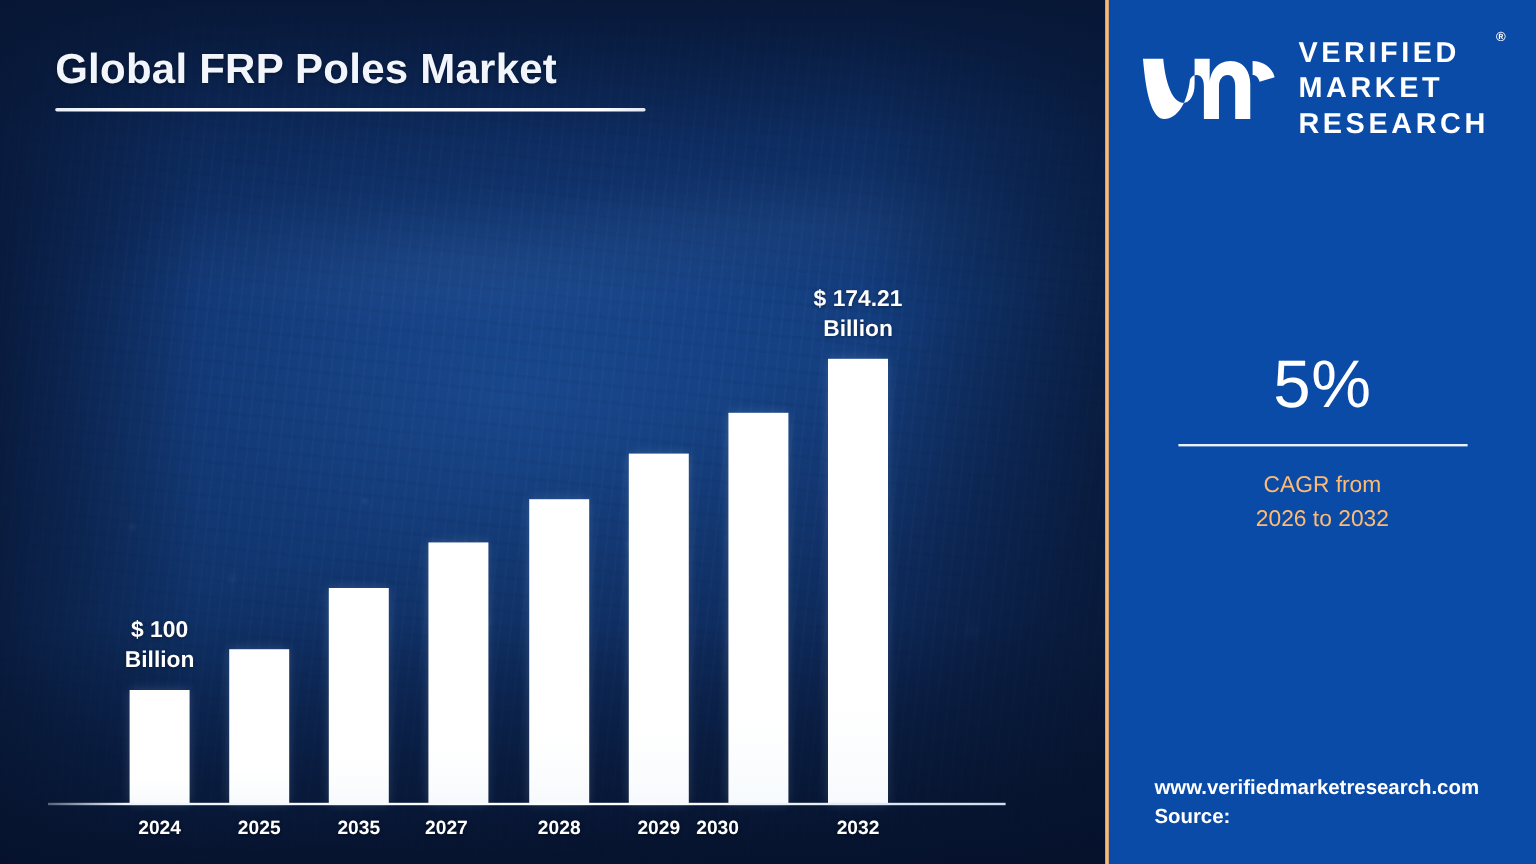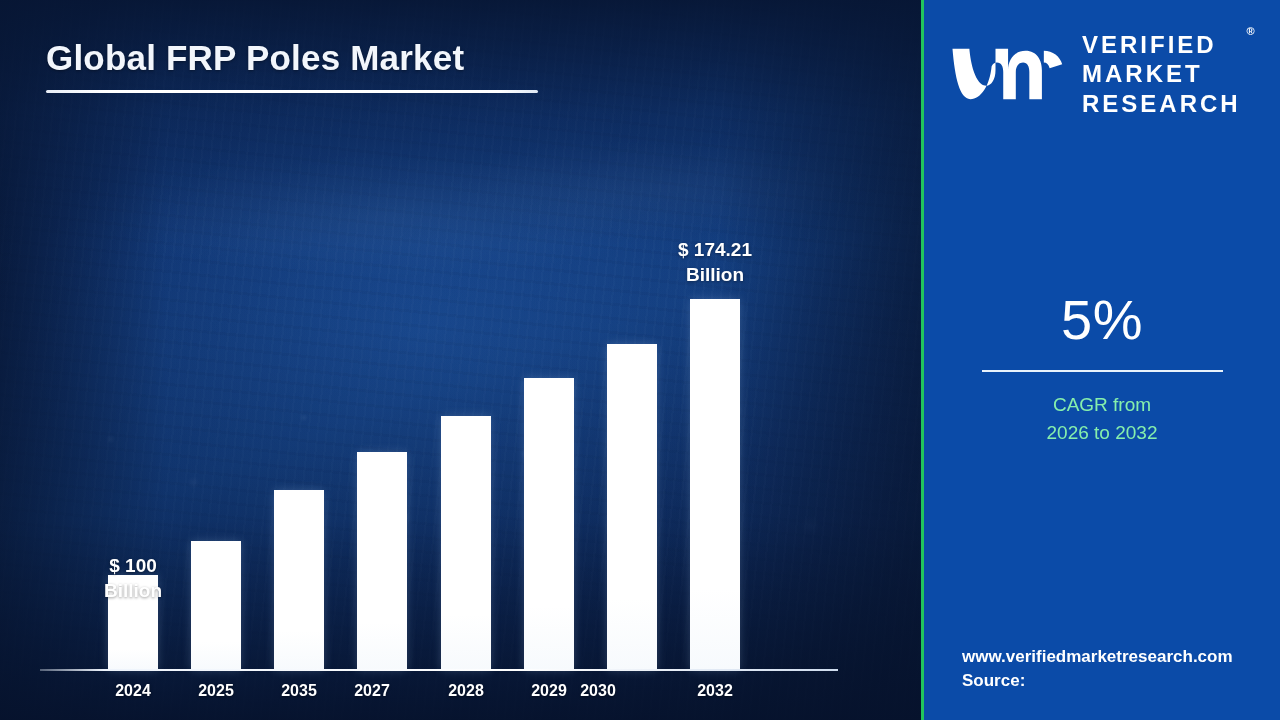--- a/index.html
+++ b/index.html
@@ -78,41 +78,41 @@
   .tick-label {
     position:absolute; bottom:20px; text-align:center;
     color:#ffffff; font-size:16px; font-weight:600;
     text-shadow:0 1px 3px rgba(0,0,0,0.45);
   }
 
   
   #right-panel {
     position:absolute; left:921px; top:0; width:359px; height:720px;
     background:#0b4ba8;
-    border-left:3px solid #22c55e;
+    border-left:3px solid #fdba74;
   }
   #logo-block {
     position:absolute; left:28px; top:30px;
     display:flex; align-items:center; gap:14px;
   }
   #logo-mark { width:116px; height:62px; flex:0 0 auto; }
   #logo-words {
     position:relative; color:#ffffff;
     font-size:24px; font-weight:700; letter-spacing:3.0px; line-height:1.22;
   }
   #logo-words div { white-space:nowrap; }
   #logo-reg {
     position:absolute; right:-14px; top:-5px;
     font-size:11px; font-weight:700; letter-spacing:0;
   }
 
   #cagr-block { position:absolute; left:0; top:292px; width:100%; text-align:center; }
   #cagr-value { color:#ffffff; font-size:56px; font-weight:400; line-height:1; letter-spacing:0.5px; }
   #cagr-rule { margin:22px auto 0; width:241px; height:2px; background:#e9f2fb; }
-  #cagr-caption { margin-top:19px; color:#86efac; font-size:19px; font-weight:500; line-height:1.45; }
+  #cagr-caption { margin-top:19px; color:#fdba74; font-size:19px; font-weight:500; line-height:1.45; }
 
   #source-block { position:absolute; left:38px; bottom:26px; color:#ffffff; }
   #source-label { font-size:17px; font-weight:600; line-height:1.45; }
   #source-url { font-size:17px; font-weight:600; line-height:1.45; white-space:nowrap; }
 </style>
 </head>
 <body>
 
 <div id="page">
 
@@ -141,21 +141,21 @@
           <div class="tick-label" style="left: 88px; width: 90px;">2024</div>
           <div class="tick-label" style="left: 171px; width: 90px;">2025</div>
           <div class="tick-label" style="left: 254px; width: 90px;">2035</div>
           <div class="tick-label" style="left: 327px; width: 90px;">2027</div>
           <div class="tick-label" style="left: 421px; width: 90px;">2028</div>
           <div class="tick-label" style="left: 504px; width: 90px;">2029</div>
           <div class="tick-label" style="left: 553px; width: 90px;">2030</div>
           <div class="tick-label" style="left: 670px; width: 90px; margin-top: 28px;">2032</div>
         </div>
       <div id="labels-layer">
-          <div class="bar-value" style="left: 53px; width: 160px; top: 513px; margin-top: 40px;">
+          <div class="bar-value" style="left: 53px; width: 160px; top: 513px;">
             <div>$ 100</div>
             <div>Billion</div>
           </div>
           <div class="bar-value" style="left: 635px; width: 160px; top: 237px;">
             <div>$ 174.21</div>
             <div>Billion</div>
           </div>
         </div>
     </div>
   </div>

